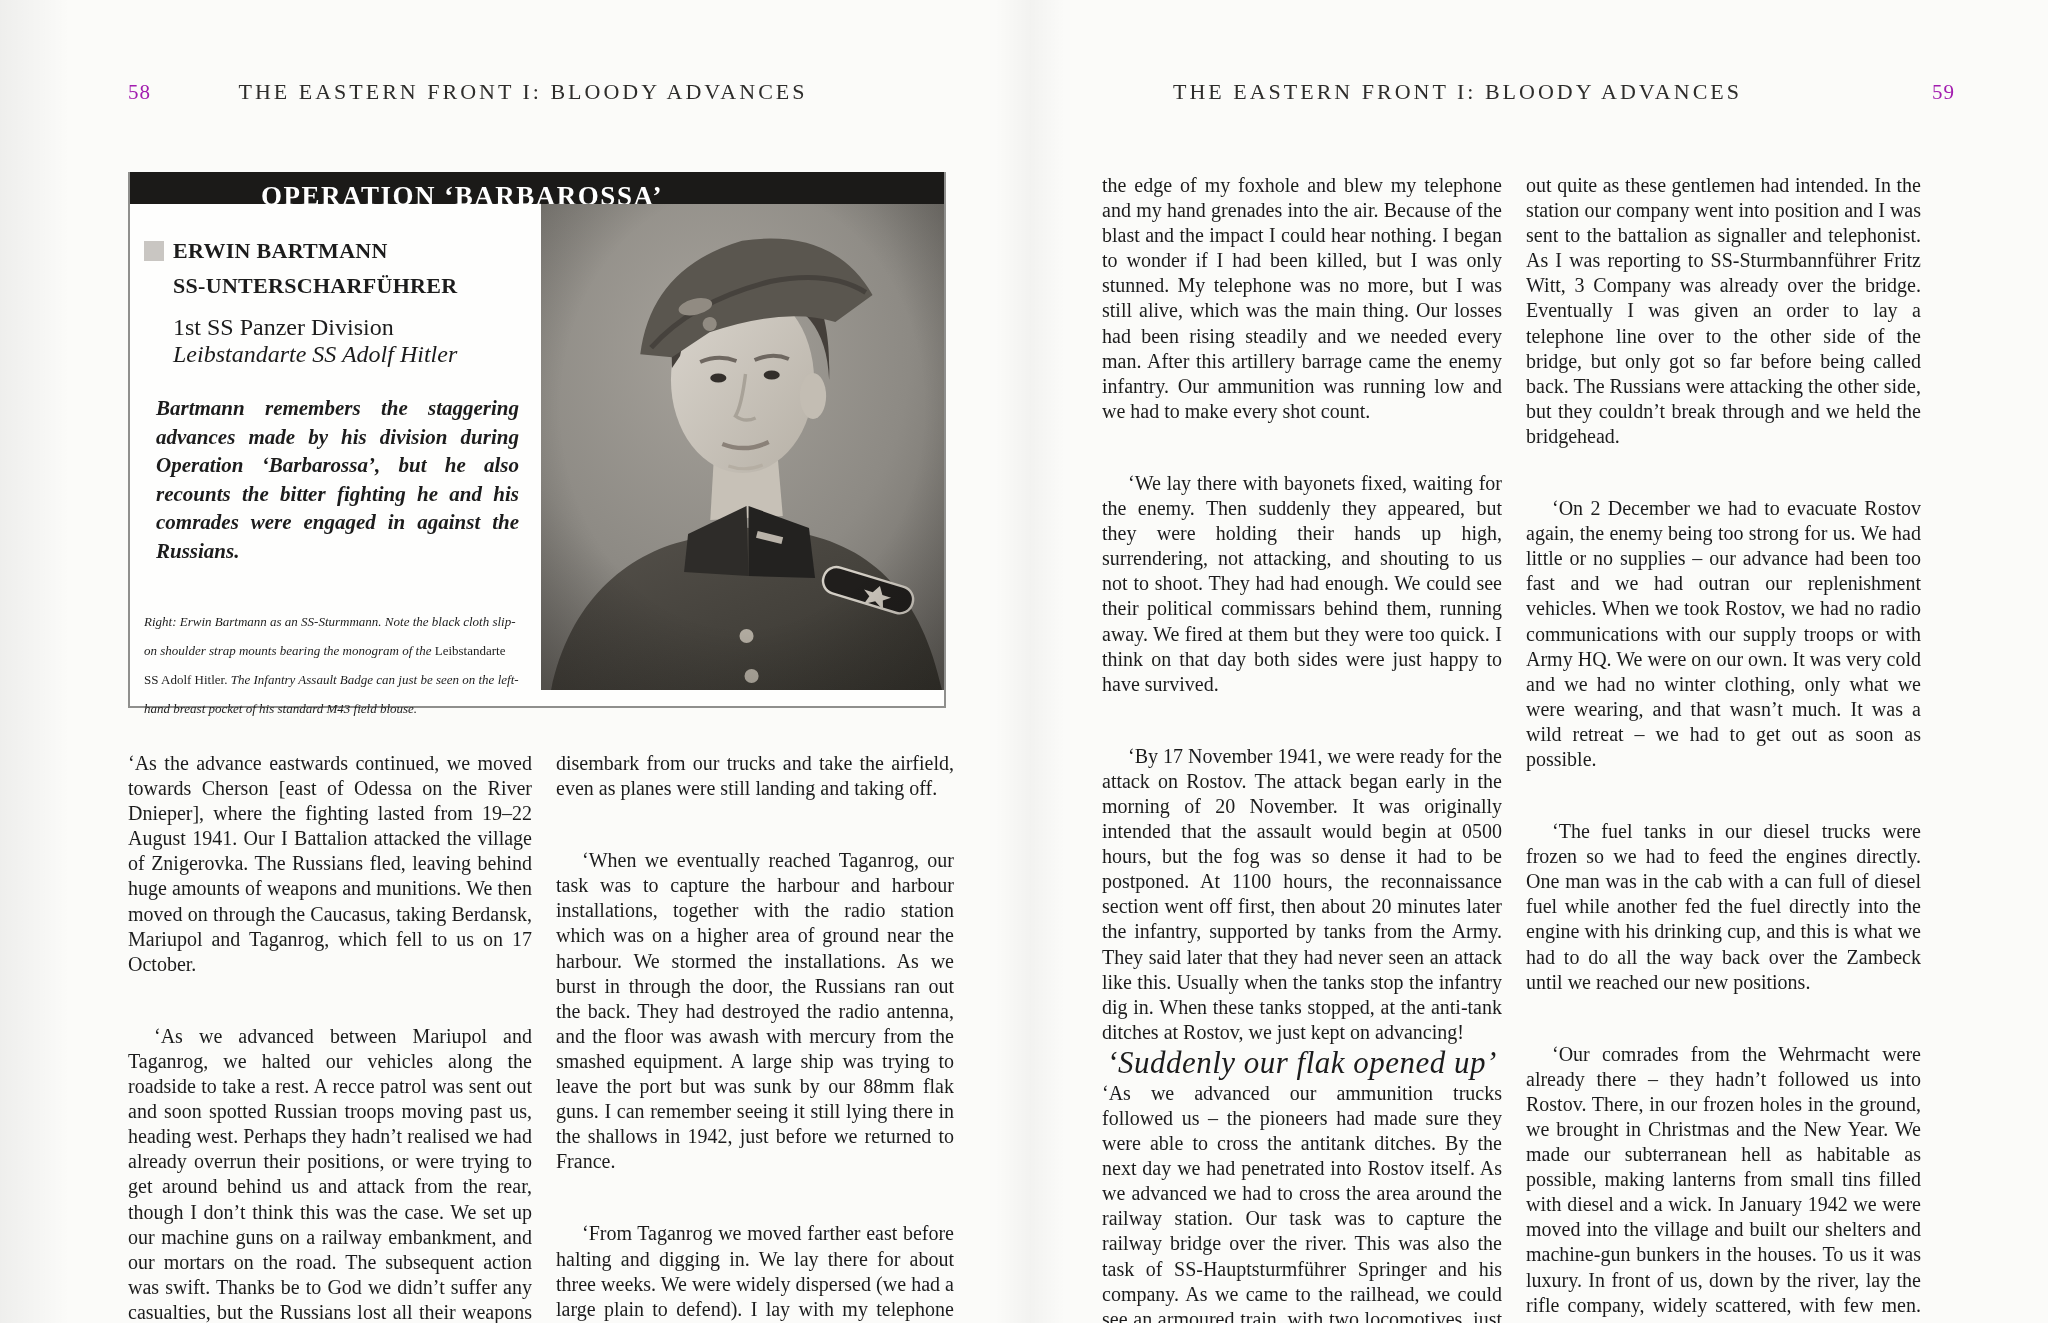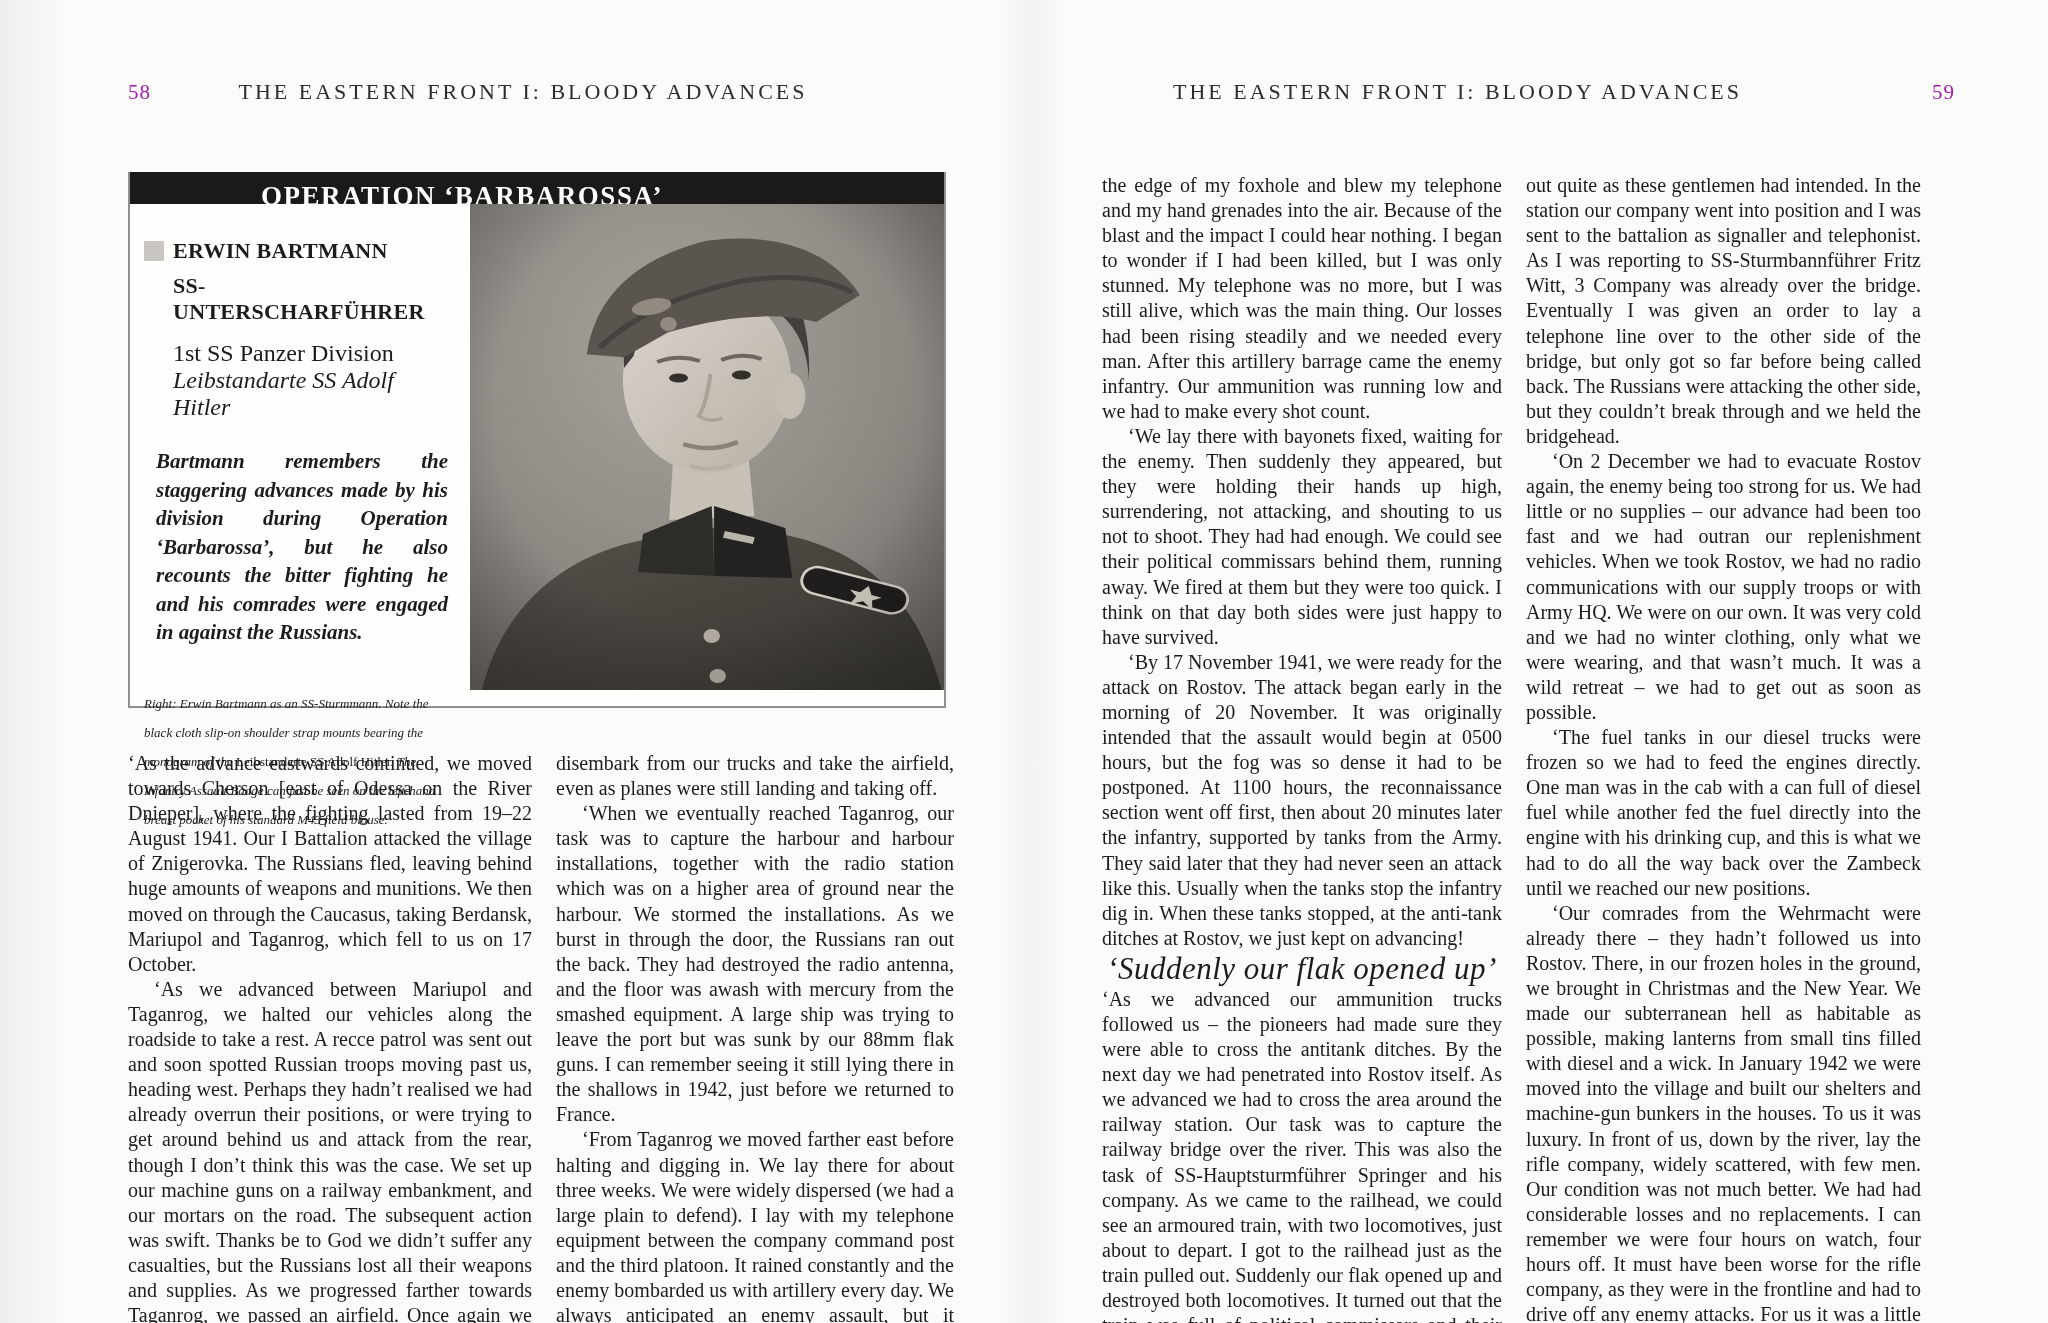--- a/index.html
+++ b/index.html
@@ -29,41 +29,41 @@
     box-sizing:border-box;border:2px solid #8f8f8d;border-top:none;background:#fefefd;
   }
   .box-title{
     height:32px;background:#1b1a18;color:#ffffff;
     font-weight:bold;font-size:27px;letter-spacing:1.5px;
     text-align:center;line-height:49px;
     padding-right:150px; 
     white-space:nowrap;overflow:hidden;
   }
   .box-body{display:flex;height:486px;}
-  .box-text{width:340px;box-sizing:border-box;padding:18px 22px 0 14px;}
+  .box-text{width:411px;box-sizing:border-box;padding:18px 22px 0 14px;}
   .name-row{margin-top:16px;display:flex;align-items:center;}
   .bullet{width:20px;height:20px;background:#c9c6c2;display:inline-block;margin-right:9px;flex:0 0 auto;}
   .person-name{font-weight:bold;font-size:22px;letter-spacing:0.3px;}
   .person-rank{font-weight:bold;font-size:22px;letter-spacing:0.3px;margin:9px 0 0 29px;}
   .division{font-size:24px;margin:15px 0 0 29px;}
   .division i{font-style:italic;}
   .summary{
     font-weight:bold;font-style:italic;font-size:21px;line-height:28.5px;
     text-align:justify;margin:26px 0 0 12px;
   }
   .caption{font-style:italic;font-size:13px;line-height:29px;margin:42px 0 0 0;text-align:left;}
   .caption .roman{font-style:normal;}
 
   .box-photo{flex:1;position:relative;background:#8d8a84;}
   .box-photo svg{position:absolute;inset:0;width:100%;height:100%;display:block;}
 
   
   .col{position:absolute;font-size:20px;line-height:25.1px;text-align:justify;}
   .col p{margin:0;}
-  .col p.ind{text-indent:26px;}
+  .col p.ind{text-indent:26px;margin-top:47px;}
   #lcol1{left:128px;top:751px;width:404px;}
   #lcol2{left:556px;top:751px;width:398px;}
   #rcol1{left:1102px;top:173px;width:400px;}
   #rcol2{left:1526px;top:173px;width:395px;}
 
   .pull-quote{
     font-style:italic;font-size:31px;letter-spacing:0.5px;
     text-align:center;text-indent:0 !important;
     margin:18px 0 16px 0;line-height:36px;
   }

